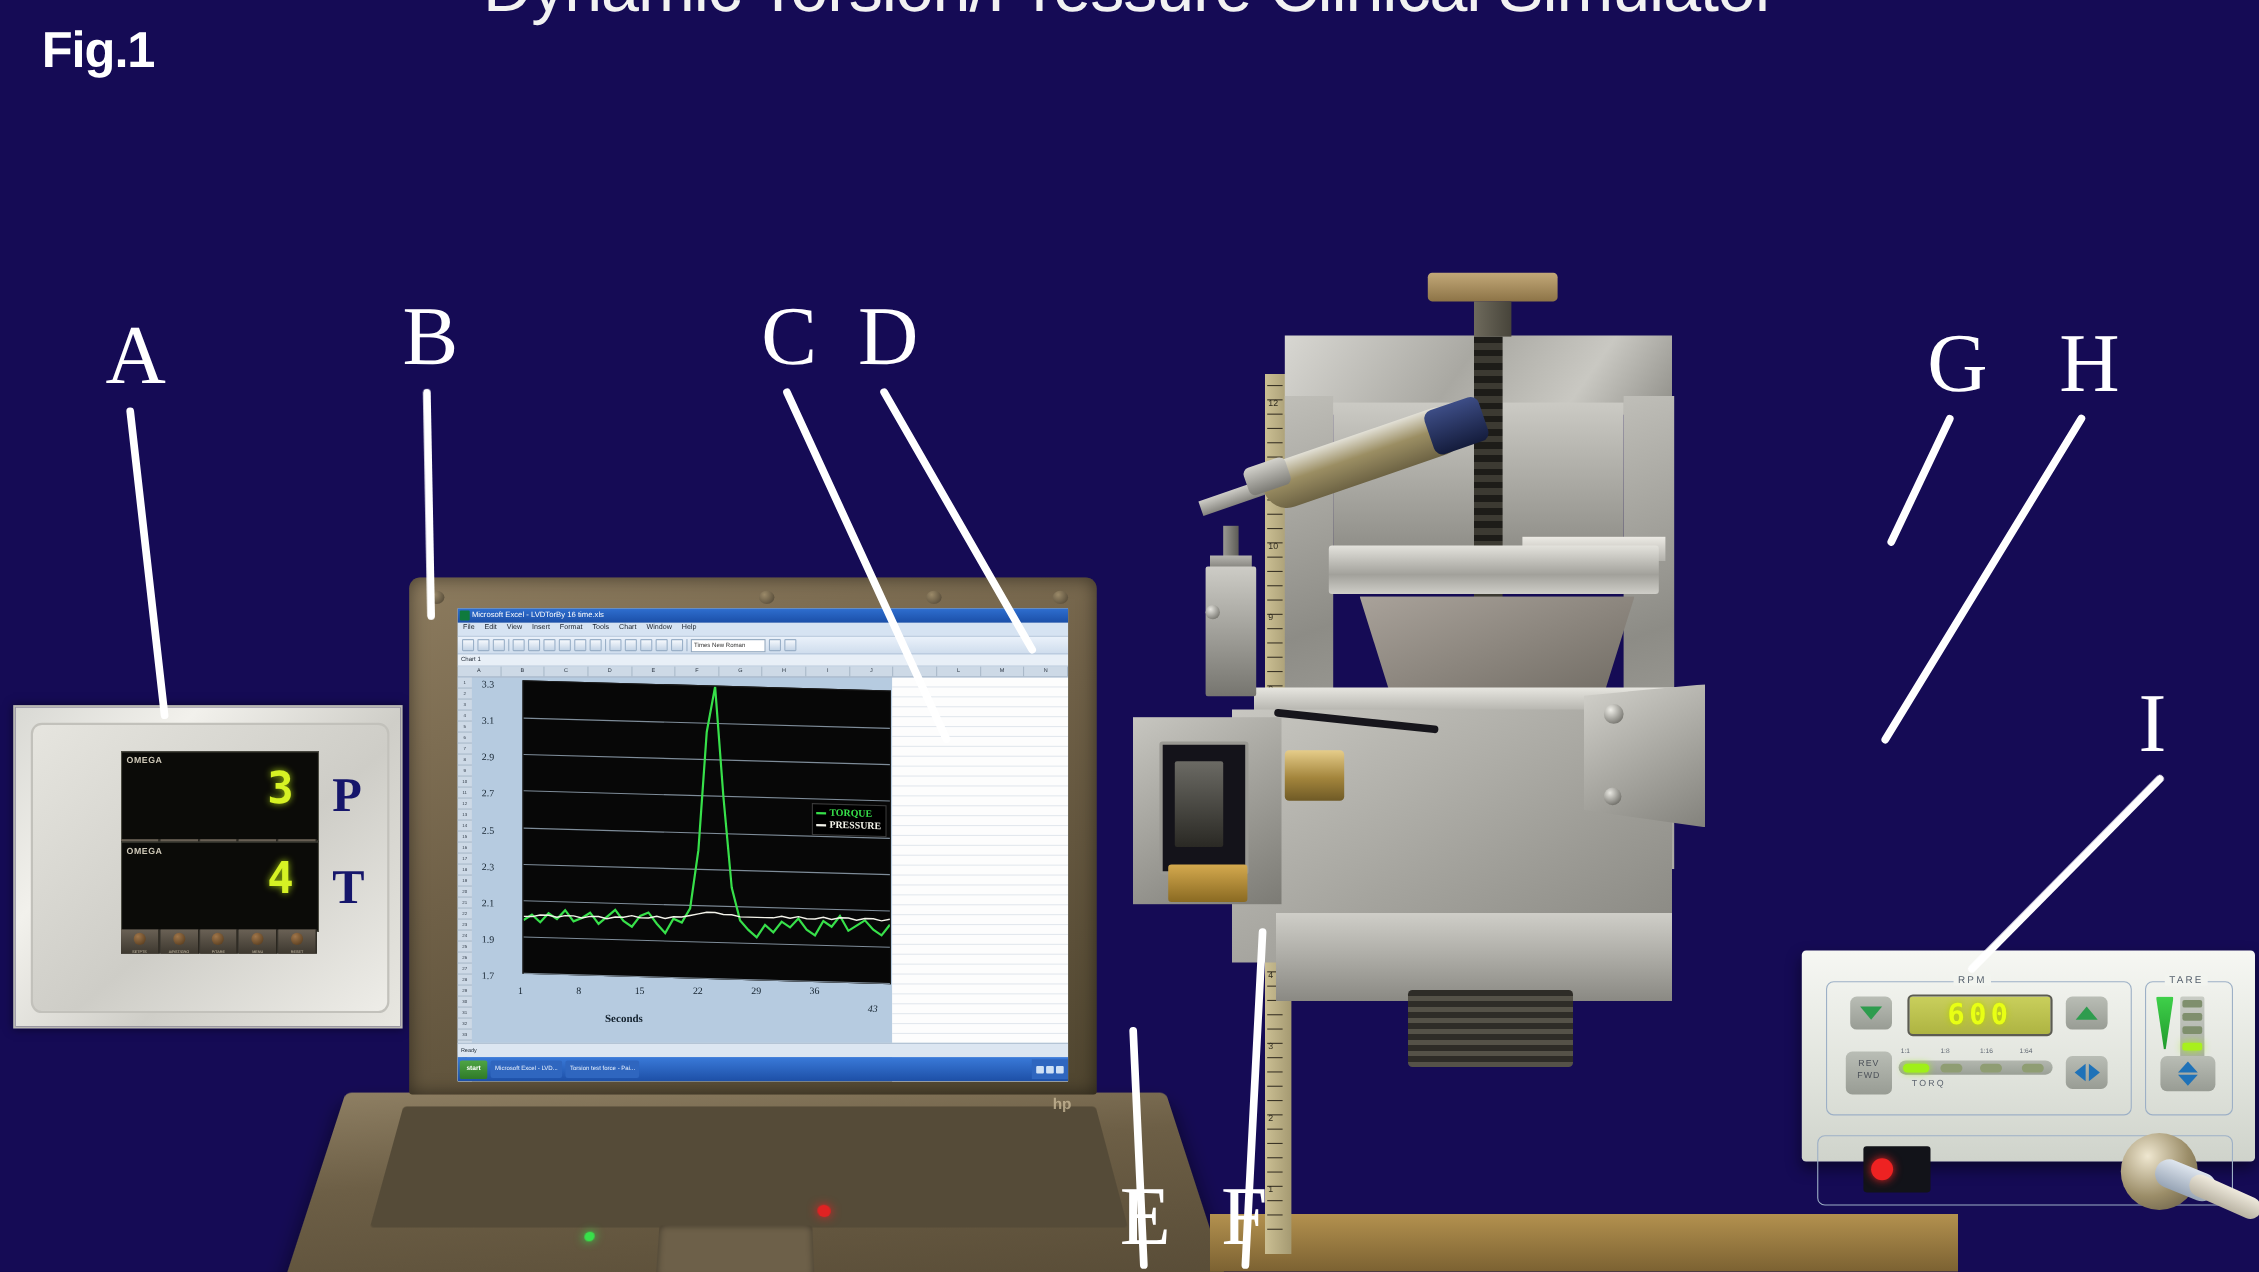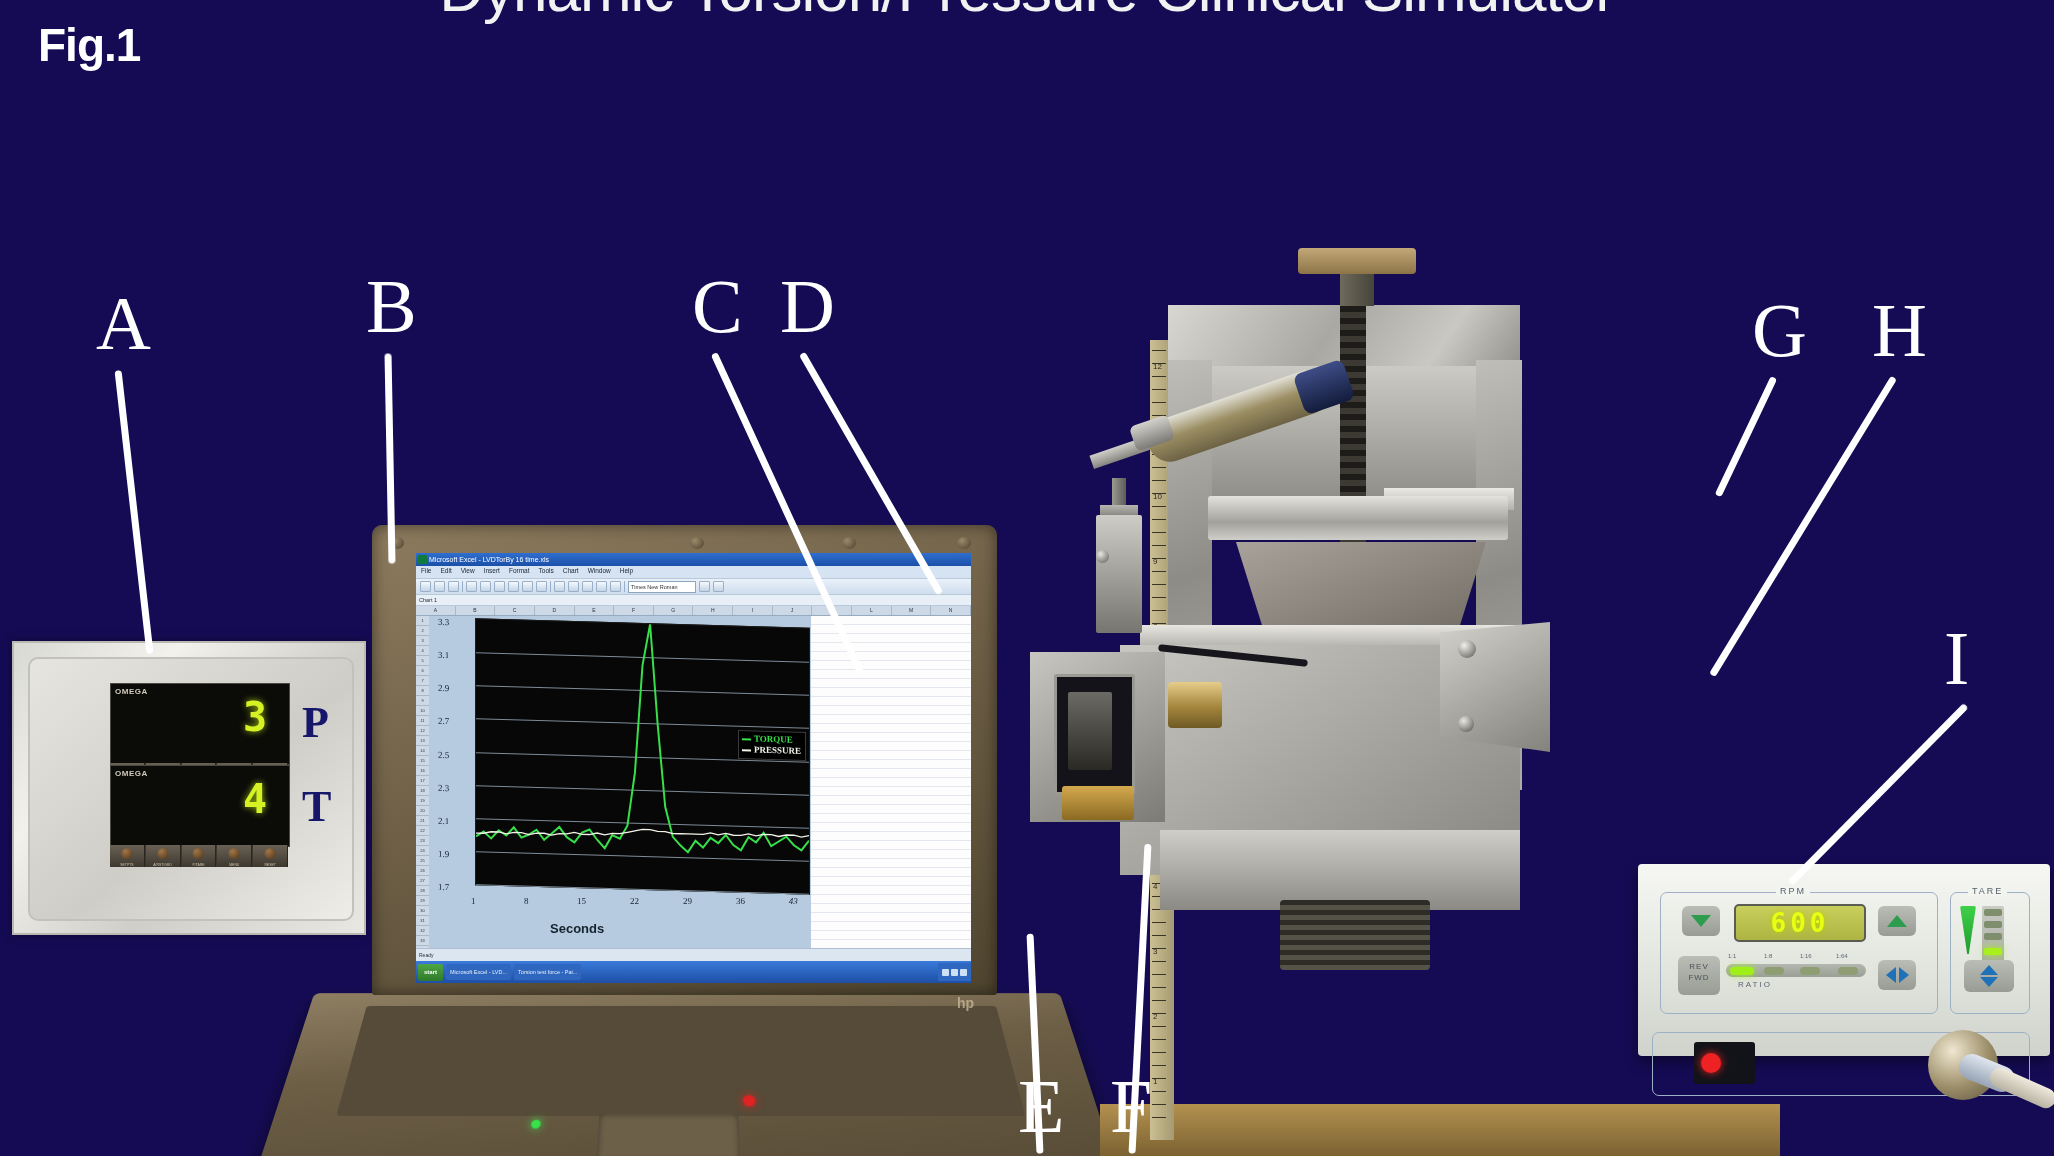--- a/index.html
+++ b/index.html
@@ -68,22 +68,22 @@
   #sheetgrid{position:absolute;right:0;top:0;width:160px;height:100%;background:#fdfdfd;}
   #sheetgrid .gl{position:absolute;left:0;right:0;height:1px;background:#e3e8ee;}
   
   #chart{position:absolute;left:14px;top:3px;width:380px;height:340px;}
   #plot{position:absolute;left:45px;top:4px;right:0;height:265px;background:#070707;border:1px solid #1b1b1b;
         transform:skewY(1.6deg);}
   #plot .hgrid{position:absolute;left:0;right:0;height:1px;background:#7e8c99;}
   .ytick{position:absolute;left:8px;font-size:9px;color:#14222e;font-family:"Liberation Serif",serif;
          transform:skewY(1.6deg);}
   .xtick{position:absolute;font-size:9px;color:#14222e;font-family:"Liberation Serif",serif;}
-  #xaxis-title{position:absolute;left:120px;top:302px;font-size:13px;color:#14222e;
-               font-family:Liberation Sans, sans-serif;font-weight:bold;}
+  #xaxis-title{position:absolute;left:120px;top:302px;font-size:10px;color:#14222e;
+               font-family:Liberation Serif, serif;font-weight:bold;}
   #legend{position:absolute;right:4px;top:112px;background:#000;border:1px solid #3a3a3a;padding:2px 4px 3px 3px;
           transform:skewY(1.6deg);}
   #legend div{font-size:9px;font-weight:bold;font-family:"Liberation Serif",serif;white-space:nowrap;line-height:11px;}
   #legend .sw{display:inline-block;width:9px;height:2px;vertical-align:middle;margin-right:3px;}
   .lg-torque{color:#37e04a;}
   .lg-press{color:#f3f3ea;}
   #xl-status{position:absolute;left:0;right:0;bottom:22px;height:12px;background:#dce6f1;border-top:1px solid #b0c0d2;
              display:flex;align-items:center;gap:4px;padding-left:3px;font-size:5px;color:#24303d;}
   #taskbar{position:absolute;left:0;right:0;bottom:0;height:22px;background:linear-gradient(#3a7ad9,#1d4fa6);
            display:flex;align-items:center;gap:3px;padding-left:2px;}
@@ -487,21 +487,21 @@
               <div class="ytick" style="top: 163.625px;">2.3</div>
               <div class="ytick" style="top: 196.75px;">2.1</div>
               <div class="ytick" style="top: 229.875px;">1.9</div>
               <div class="ytick" style="top: 263px;">1.7</div>
               <div class="xtick" style="left: 41px; top: 277px;">1</div>
               <div class="xtick" style="left: 93.9773px; top: 277px;">8</div>
               <div class="xtick" style="left: 146.955px; top: 277px;">15</div>
               <div class="xtick" style="left: 199.932px; top: 277px;">22</div>
               <div class="xtick" style="left: 252.909px; top: 277px;">29</div>
               <div class="xtick" style="left: 305.886px; top: 277px;">36</div>
-              <div class="xtick" style="left: 358.864px; top: 277px; font-style: italic;">43</div>
+              <div class="xtick" style="left: 358.864px; top: 293px; font-style: italic;">43</div>
             </div>
         </div>
 
         <div id="xl-status">
           <span>Ready</span>
         </div>
 
         <div id="taskbar">
           <div id="startbtn">start</div>
           <div class="tbtask">Microsoft Excel - LVD...</div>
@@ -660,21 +660,21 @@
     <div id="ratio">
       <span class="ratlab" style="left:2px">1:1</span>
       <span class="ratlab" style="left:38px">1:8</span>
       <span class="ratlab" style="left:74px">1:16</span>
       <span class="ratlab" style="left:110px">1:64</span>
       <span class="on"></span>
       <span class="off" style="left:38px"></span>
       <span class="off" style="left:74px"></span>
       <span class="off" style="left:112px"></span>
     </div>
-    <div id="ratio-cap">RATIO</div>
+    <div id="ratio-cap">TORQ</div>
 
     <div id="torqbar"></div>
     <div id="torqleds">
       <i style="top:3px"></i>
       <i style="top:15px"></i>
       <i style="top:27px"></i>
       <i class="lit" style="top:42px"></i>
     </div>
     <div class="sqbtn" id="btn-torq">
       <span style="display:flex;flex-direction:column;align-items:center">

